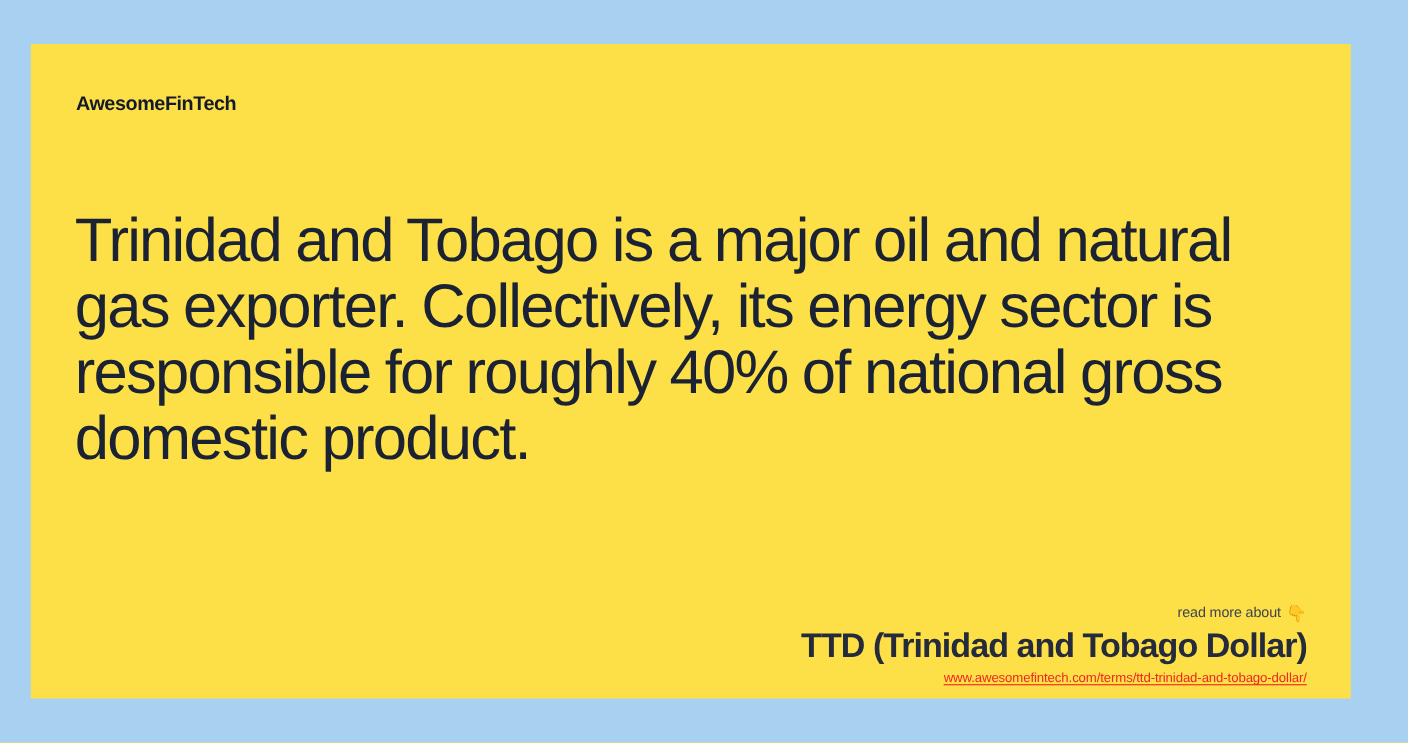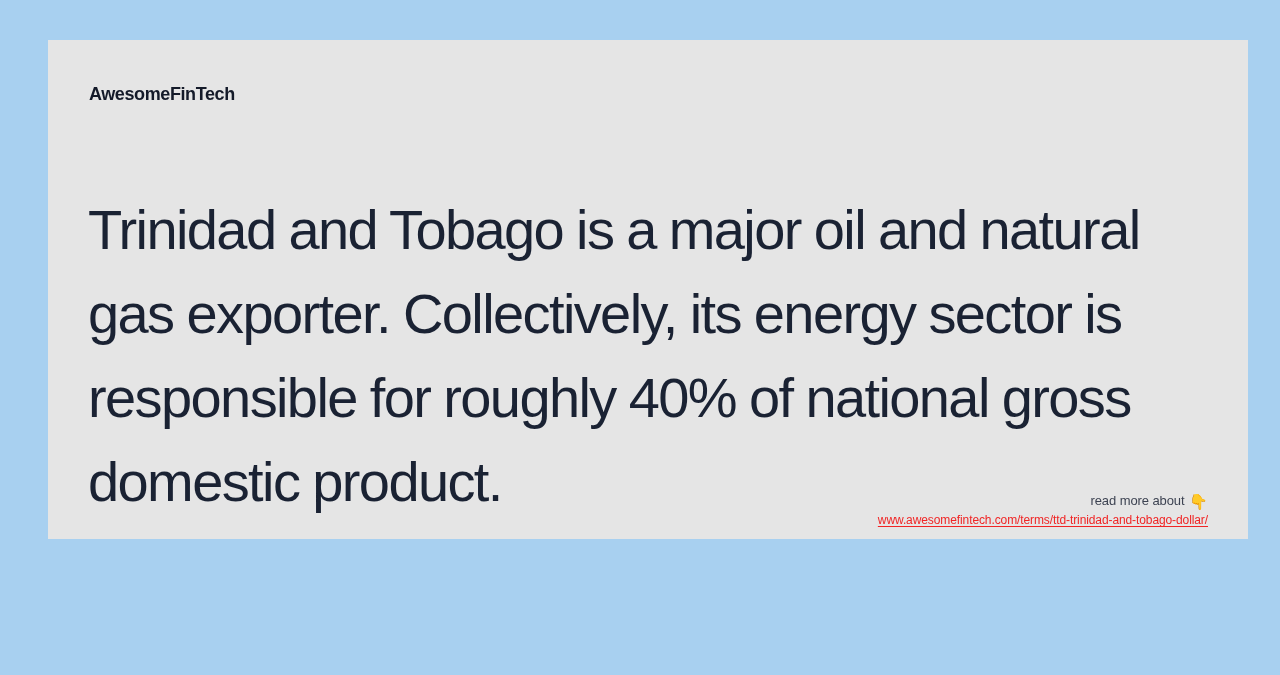--- a/index.html
+++ b/index.html
@@ -8,43 +8,43 @@
     overflow:hidden;
   }
   body {
     background:#a8d0f0;
     font-family:"Liberation Sans", sans-serif;
     -webkit-font-smoothing:antialiased;
   }
 
   .card {
     position:absolute;
-    left:48px; top:40px;
-    width:1200px; height:499px;
-    background:#e5e5e5;
+    left:28px; top:40px;
+    width:1200px; height:595px;
+    background:#fde047;
   }
 
   
   .brand {
     position:absolute;
     left:41px; top:44px;
     font-size:18px;
     font-weight:bold;
     letter-spacing:-0.4px;
     color:#141a29;
     white-space:nowrap;
   }
 
   
   .quote {
     position:absolute;
     left:40px; top:148px;
     width:1120px;
     font-size:56px;
-    line-height:84px;
+    line-height:60px;
     font-weight:400;
     letter-spacing:-1.6px;
     color:#1a2233;
     word-spacing:-1px;
   }
 
   
   .footer {
     position:absolute;
     left:0; right:0; bottom:0;
@@ -100,19 +100,20 @@
   <div class="brand">AwesomeFinTech</div>
 
   <div class="quote">Trinidad and Tobago is a major oil and natural gas exporter. Collectively, its energy sector is responsible for roughly 40% of national gross domestic product.</div>
 
   <div class="footer">
 
     <div class="meta">
       <div class="readmore">
         <span>read more about</span><span class="hand">👇</span>
       </div>
+      <div class="term-title">TTD (Trinidad and Tobago Dollar)</div>
       <div>
         <a class="term-url" href="#">www.awesomefintech.com/terms/ttd-trinidad-and-tobago-dollar/</a>
       </div>
     </div>
 
   </div>
 </div>
 
 </body></html>

